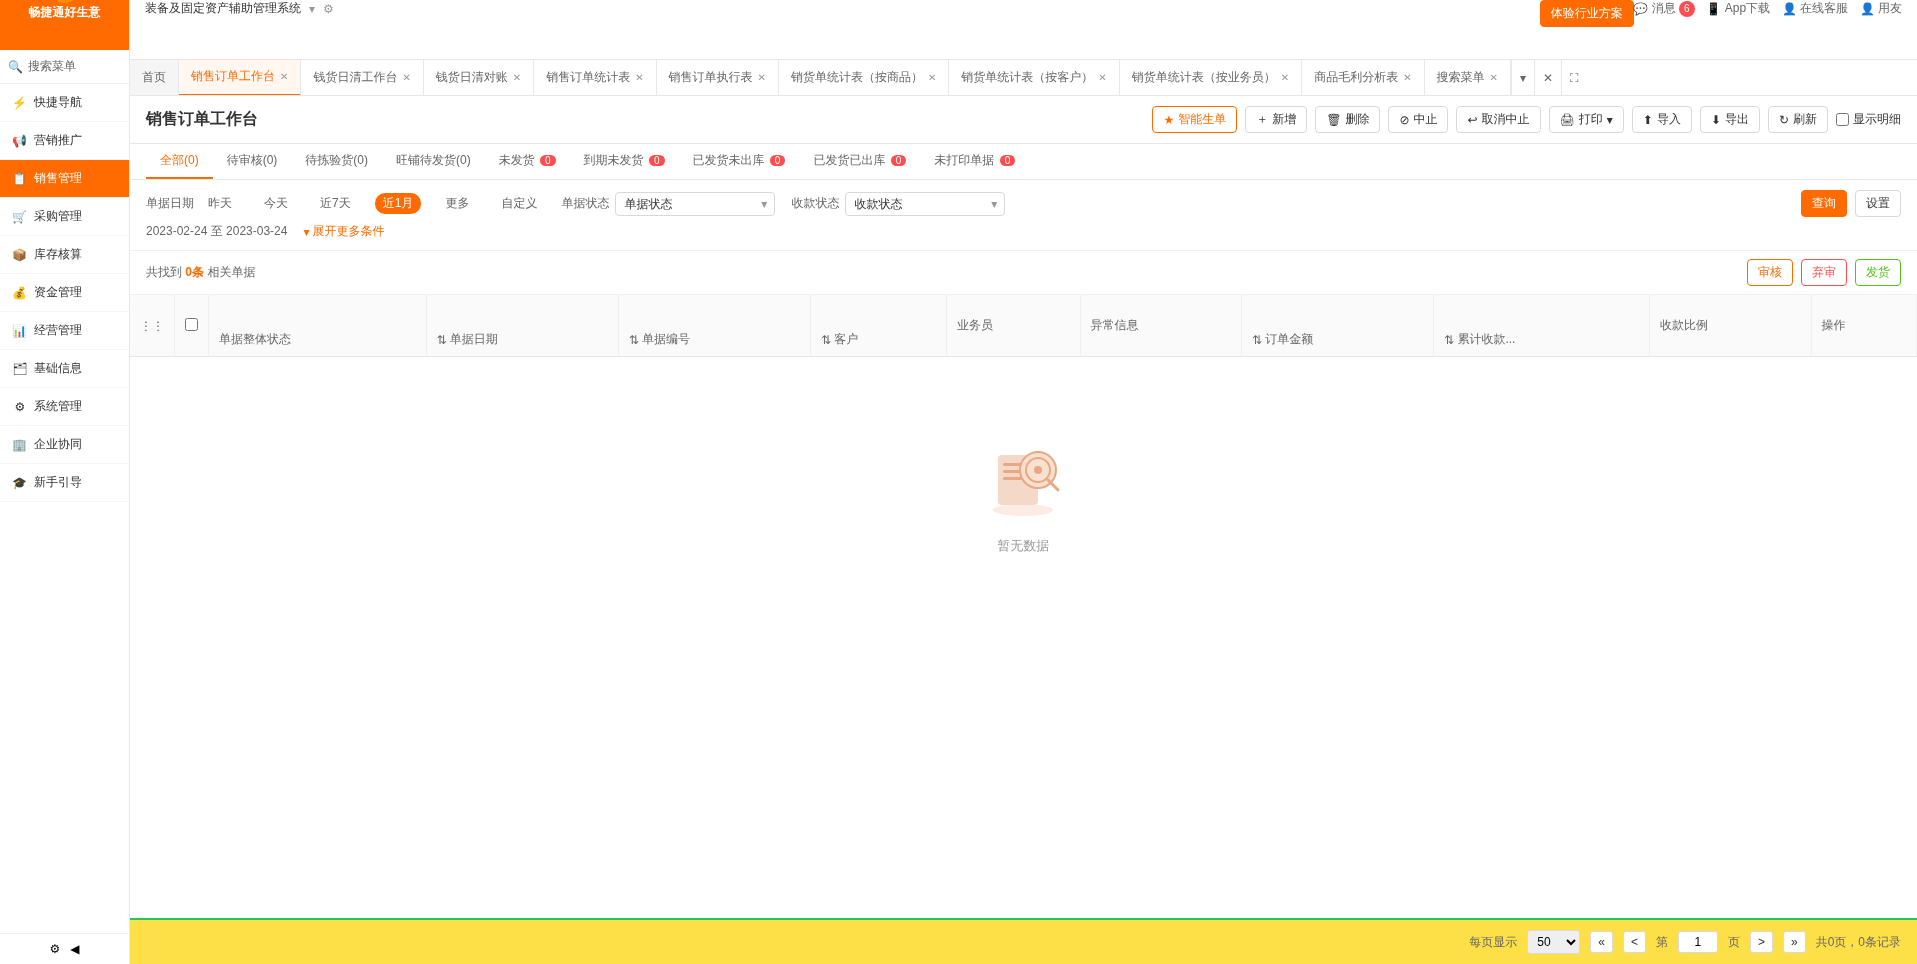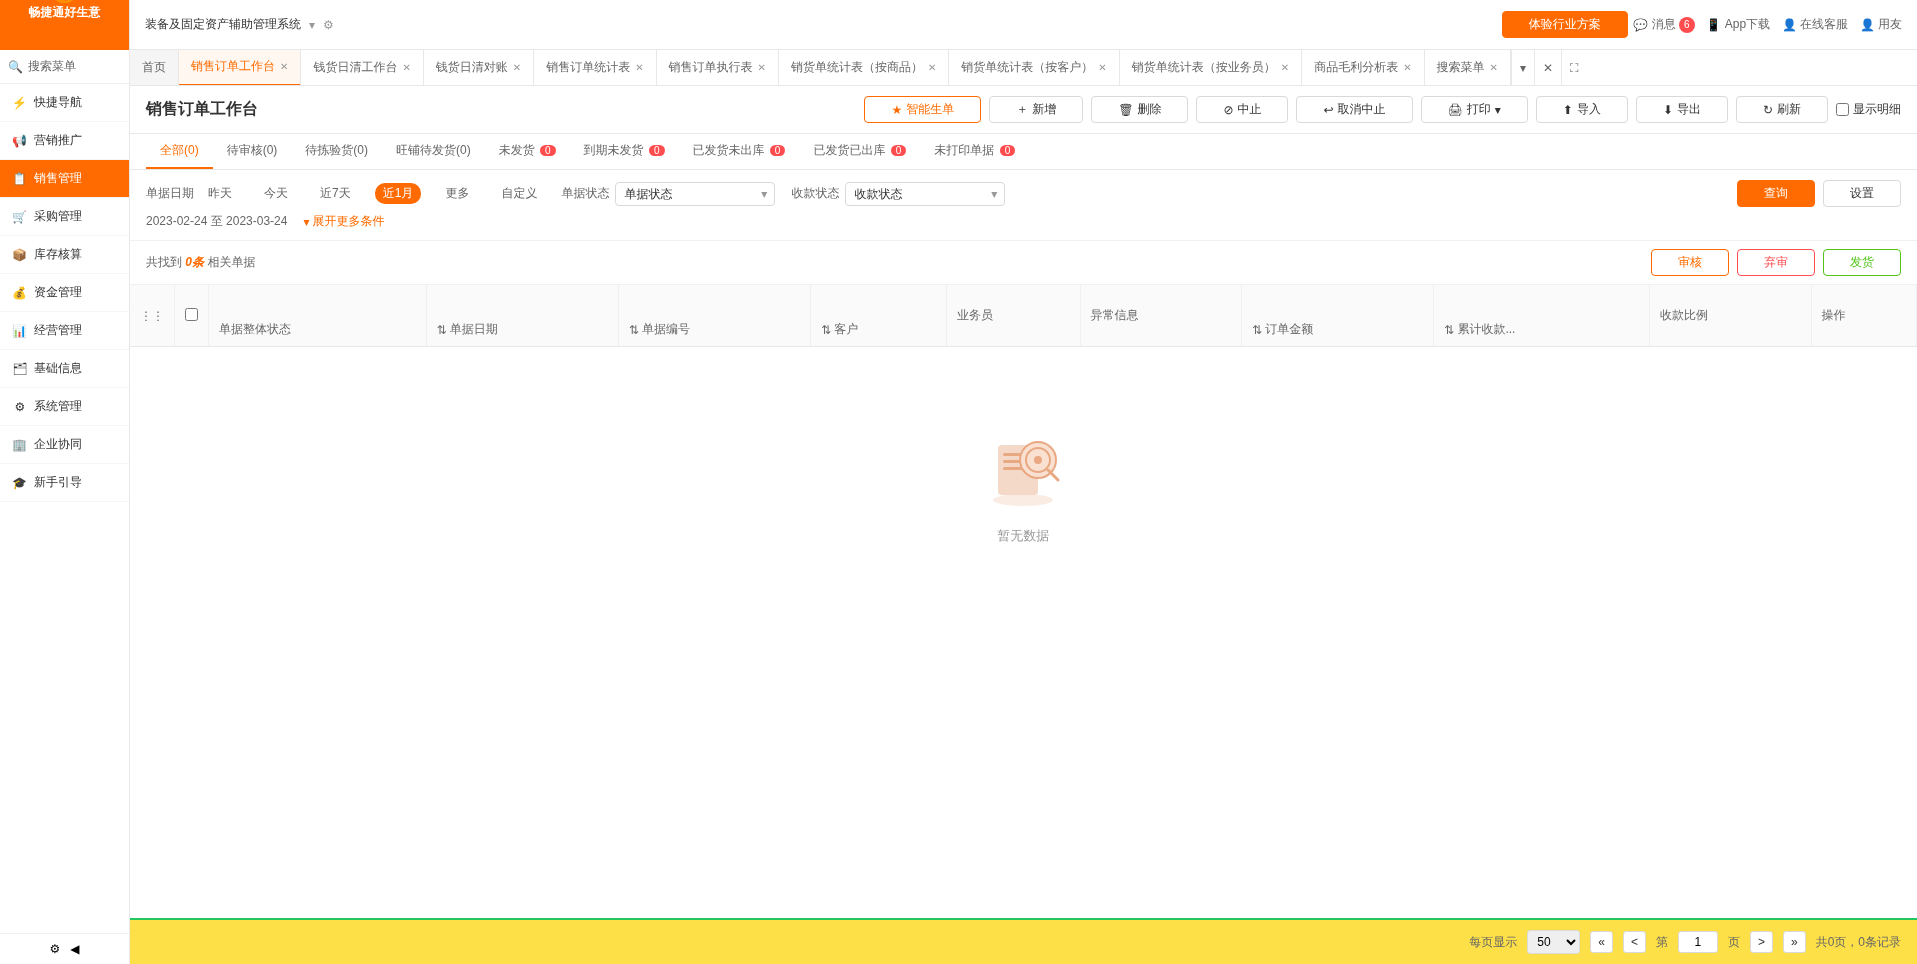--- a/index.html
+++ b/index.html
@@ -13,41 +13,41 @@
     .sidebar-search { padding: 8px; border-bottom: 1px solid #f0f0f0; display: flex; align-items: center; gap: 5px; color: #666; cursor: pointer; }
     .sidebar-nav-item { display: flex; align-items: center; gap: 6px; padding: 10px 12px; cursor: pointer; color: #333; border-bottom: 1px solid #f5f5f5; }
     .sidebar-nav-item.active { background: #ff6b00; color: white; }
     .sidebar-nav-item .nav-icon { width: 16px; height: 16px; display: inline-flex; align-items: center; justify-content: center; }
     .sidebar-footer { margin-top: auto; display: flex; border-top: 1px solid #f0f0f0; padding: 8px; gap: 10px; align-items: center; justify-content: center; }
 
     
     .main { flex: 1; display: flex; flex-direction: column; overflow: hidden; }
 
     
-    .topbar { height: 50px; background: #fff; border-bottom: 1px solid #e8e8e8; display: flex; align-items: center; padding: 0 15px; gap: 6px; }
+    .topbar { height: 60px; background: #fff; border-bottom: 1px solid #e8e8e8; display: flex; align-items: flex-start; padding: 0 15px; gap: 0; }
     .topbar-title { color: #333; font-size: 13px; flex: 1; display: flex; align-items: center; gap: 8px; }
     .topbar-system-btn { background: #ff6b00; color: white; border: none; padding: 5px 14px; border-radius: 4px; cursor: pointer; font-size: 12px; }
     .topbar-actions { display: flex; gap: 12px; align-items: center; color: #666; font-size: 12px; }
     .topbar-actions span { cursor: pointer; display: flex; align-items: center; gap: 3px; }
     .badge { background: #ff4d4f; color: white; border-radius: 50%; width: 16px; height: 16px; font-size: 10px; display: inline-flex; align-items: center; justify-content: center; }
 
     
     .tabbar { height: 36px; background: #fff; border-bottom: 1px solid #e8e8e8; display: flex; align-items: center; overflow: hidden; }
     .tab { height: 36px; padding: 0 12px; display: flex; align-items: center; gap: 5px; cursor: pointer; border-right: 1px solid #e8e8e8; color: #666; white-space: nowrap; flex-shrink: 0; font-size: 12px; }
     .tab.active { background: #fff7f0; color: #ff6b00; border-bottom: 2px solid #ff6b00; }
     .tab .close-btn { color: #999; font-size: 10px; cursor: pointer; }
     .tab.home { background: #f5f5f5; }
     .tab-nav-btn { padding: 0 8px; cursor: pointer; color: #666; border-left: 1px solid #e8e8e8; height: 36px; display: flex; align-items: center; }
 
     
     .content { flex: 1; overflow: hidden; display: flex; flex-direction: column; background: #f5f5f5; }
     .content-header { background: #fff; padding: 10px 16px; display: flex; align-items: center; justify-content: space-between; border-bottom: 1px solid #e8e8e8; }
     .content-title { font-size: 16px; font-weight: bold; color: #333; }
     .content-actions { display: flex; gap: 8px; align-items: center; flex-wrap: wrap; }
-    .btn { border: 1px solid #d9d9d9; background: #fff; padding: 4px 26px; border-radius: 4px; cursor: pointer; color: #333; display: flex; align-items: center; gap: 4px; font-size: 12px; }
+    .btn { border: 1px solid #d9d9d9; background: #fff; padding: 4px 10px; border-radius: 4px; cursor: pointer; color: #333; display: flex; align-items: center; gap: 4px; font-size: 12px; }
     .btn-primary { background: #ff6b00; color: white; border-color: #ff6b00; }
     .btn-smart { background: #fff; border-color: #ff6b00; color: #ff6b00; }
     .checkbox-label { display: flex; align-items: center; gap: 4px; font-size: 12px; color: #333; }
 
     
     .filter-tabs { background: #fff; padding: 0 16px; border-bottom: 1px solid #e8e8e8; display: flex; gap: 0; }
     .filter-tab { padding: 8px 14px; cursor: pointer; color: #666; border-bottom: 2px solid transparent; white-space: nowrap; font-size: 12px; text-align: center; }
     .filter-tab.active { color: #ff6b00; border-bottom-color: #ff6b00; }
     .filter-tab .count-badge { background: #ff4d4f; color: white; border-radius: 8px; padding: 0 5px; font-size: 10px; margin-left: 2px; }
 
@@ -61,21 +61,21 @@
     .date-btn.active { background: #ff6b00; color: white; border-radius: 10px; }
     .date-range { color: #666; font-size: 12px; }
     .filter-select { border: 1px solid #d9d9d9; padding: 4px 24px 4px 8px; border-radius: 4px; color: #333; background: #fff; cursor: pointer; font-size: 12px; min-width: 160px; appearance: none; position: relative; }
     .select-wrap { position: relative; display: inline-block; }
     .select-wrap::after { content: '▾'; position: absolute; right: 8px; top: 50%; transform: translateY(-50%); color: #999; pointer-events: none; }
     .expand-btn { color: #ff6b00; cursor: pointer; font-size: 12px; display: flex; align-items: center; gap: 3px; }
 
     
     .table-toolbar { background: #fff; padding: 8px 16px; display: flex; align-items: center; justify-content: space-between; border-bottom: 1px solid #f0f0f0; }
     .result-count { color: #666; font-size: 12px; }
-    .result-count strong { color: #ff6b00; font-style: italic; }
+    .result-count strong { color: #ff6b00; }
     .toolbar-btns { display: flex; gap: 8px; align-items: center; }
     .btn-review { color: #ff6b00; border-color: #ff6b00; }
     .btn-cancel-review { color: #ff4d4f; border-color: #ff4d4f; }
     .btn-ship { color: #52c41a; border-color: #52c41a; }
 
     
     .table-wrap { flex: 1; overflow: auto; background: #fff; }
     table { width: 100%; border-collapse: collapse; font-size: 12px; }
     th { background: #fafafa; color: #666; padding: 8px 10px; border-bottom: 1px solid #e8e8e8; border-right: 1px solid #f0f0f0; white-space: nowrap; font-weight: normal; text-align: left; }
     td { padding: 8px 10px; border-bottom: 1px solid #f5f5f5; border-right: 1px solid #f5f5f5; color: #333; white-space: nowrap; }

